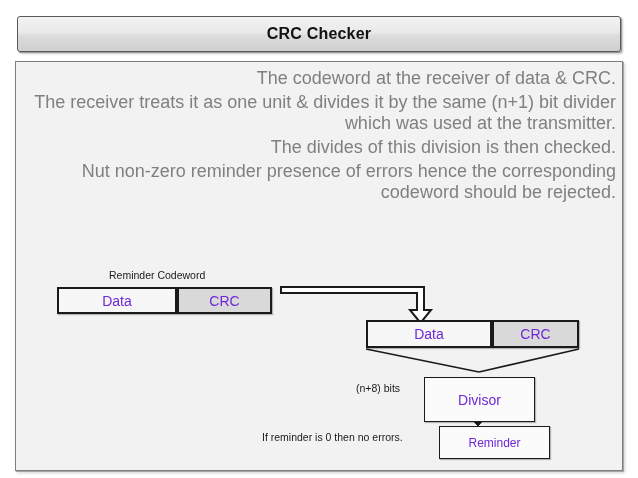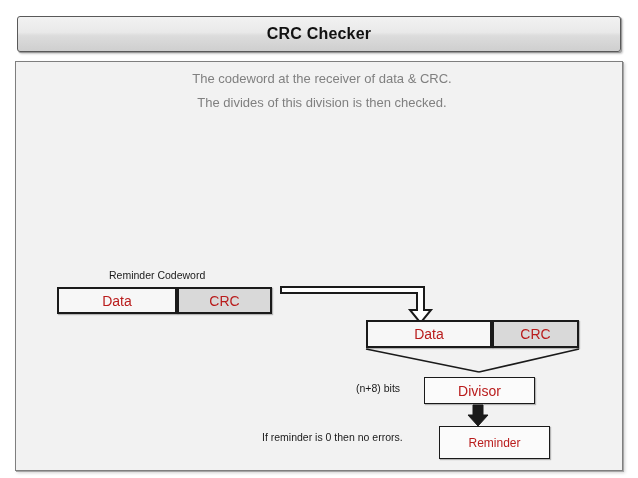--- a/index.html
+++ b/index.html
@@ -53,46 +53,46 @@
   }
 
   
   #bullets {
     position: absolute;
     left: 12px;
     top: 6px;
     width: 588px;
   }
   .bullet {
-    font-size: 13px;
+    font-size: 18px;
     line-height: 21px;
     color: #808080;
     margin-bottom: 3px;
-    text-align: center;
+    text-align: right;
   }
 
   
   #diagram {
     position: absolute;
     left: 0;
     top: 0;
     width: 608px;
     height: 410px;
     pointer-events: none;
   }
 
   .box {
     position: absolute;
     box-sizing: border-box;
     border: 2px solid #1a1a1a;
     background: #f7f7f7;
     display: flex;
     align-items: center;
     justify-content: center;
-    color: #b91c1c;
+    color: #6d28d9;
     font-size: 14px;
     box-shadow: 1px 1px 1px rgba(0,0,0,0.25);
   }
   .box.shaded { background: #d9d9d9; }
   .box.thin { border-width: 1.5px; background: #fbfbfb; }
 
   .caption {
     position: absolute;
     font-size: 10.5px;
     color: #1a1a1a;
@@ -103,21 +103,21 @@
   
   #cw1-data  { left: 41px; top: 225px; width: 120px; height: 27px; }
   #cw1-crc   { left: 161px; top: 225px; width: 95px;  height: 27px; }
   #label-received { left: 93px; top: 207px; }
 
   
   #cw2-data  { left: 350px; top: 258px; width: 126px; height: 28px; }
   #cw2-crc   { left: 476px; top: 258px; width: 87px;  height: 28px; }
 
   
-  #divisor-box  { left: 408px; top: 315px; width: 111px; height: 27px; font-size: 14px; }
+  #divisor-box  { left: 408px; top: 315px; width: 111px; height: 45px; font-size: 14px; }
   #reminder-box { left: 423px; top: 364px; width: 111px; height: 33px; font-size: 12px; }
 
   #label-nbits    { left: 340px; top: 320px; }
   #label-noerrors { left: 246px; top: 369px; text-align: right; }
 
   svg.overlay {
     position: absolute;
     left: 0; top: 0;
     width: 608px; height: 410px;
     overflow: visible;
@@ -129,21 +129,23 @@
 <div id="slide">
 
   <div id="title-bar">
     <span id="title-text">CRC Checker</span>
   </div>
 
   <div id="content-panel">
 
     <div id="bullets">
       <div class="bullet">The codeword at the receiver of data &amp; CRC.</div>
+      <div class="bullet">The receiver treats it as one unit &amp; divides it by the same (n+1) bit divider which was used at the transmitter.</div>
       <div class="bullet">The divides of this division is then checked.</div>
+      <div class="bullet">Nut non-zero reminder presence of errors hence the corresponding codeword should be rejected.</div>
     </div>
 
     <div id="diagram">
 
       <svg class="overlay" viewBox="0 0 608 410">
 
         <path d="M 265 225 L 408 225 L 408 248 L 415 248 L 404.5 261 L 394 248 L 401 248 L 401 231 L 265 231 Z" fill="#ffffff" stroke="#1a1a1a" stroke-width="2" stroke-linejoin="miter"></path>
 
         <path d="M 350 287 L 463 310" fill="none" stroke="#1a1a1a" stroke-width="1.6"></path>
         <path d="M 563 287 L 463 310" fill="none" stroke="#1a1a1a" stroke-width="1.6"></path>

